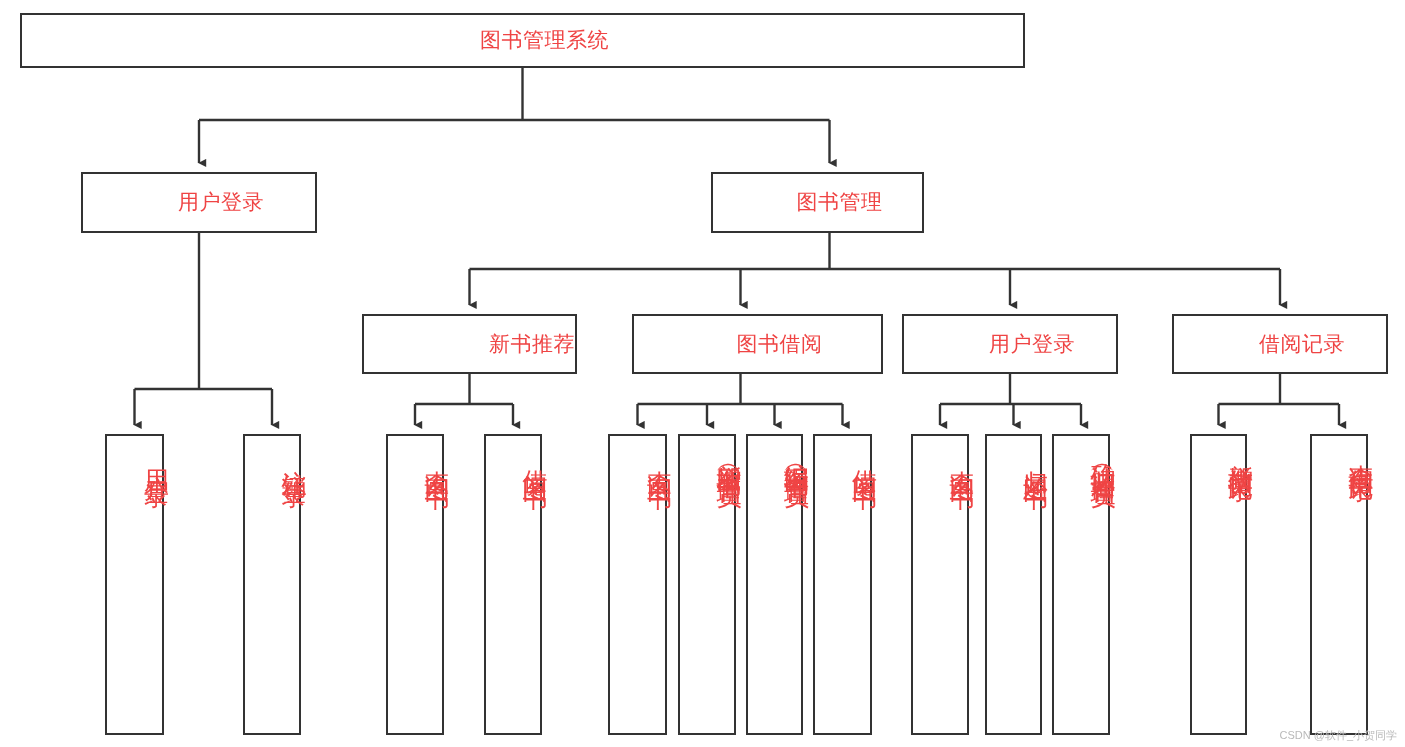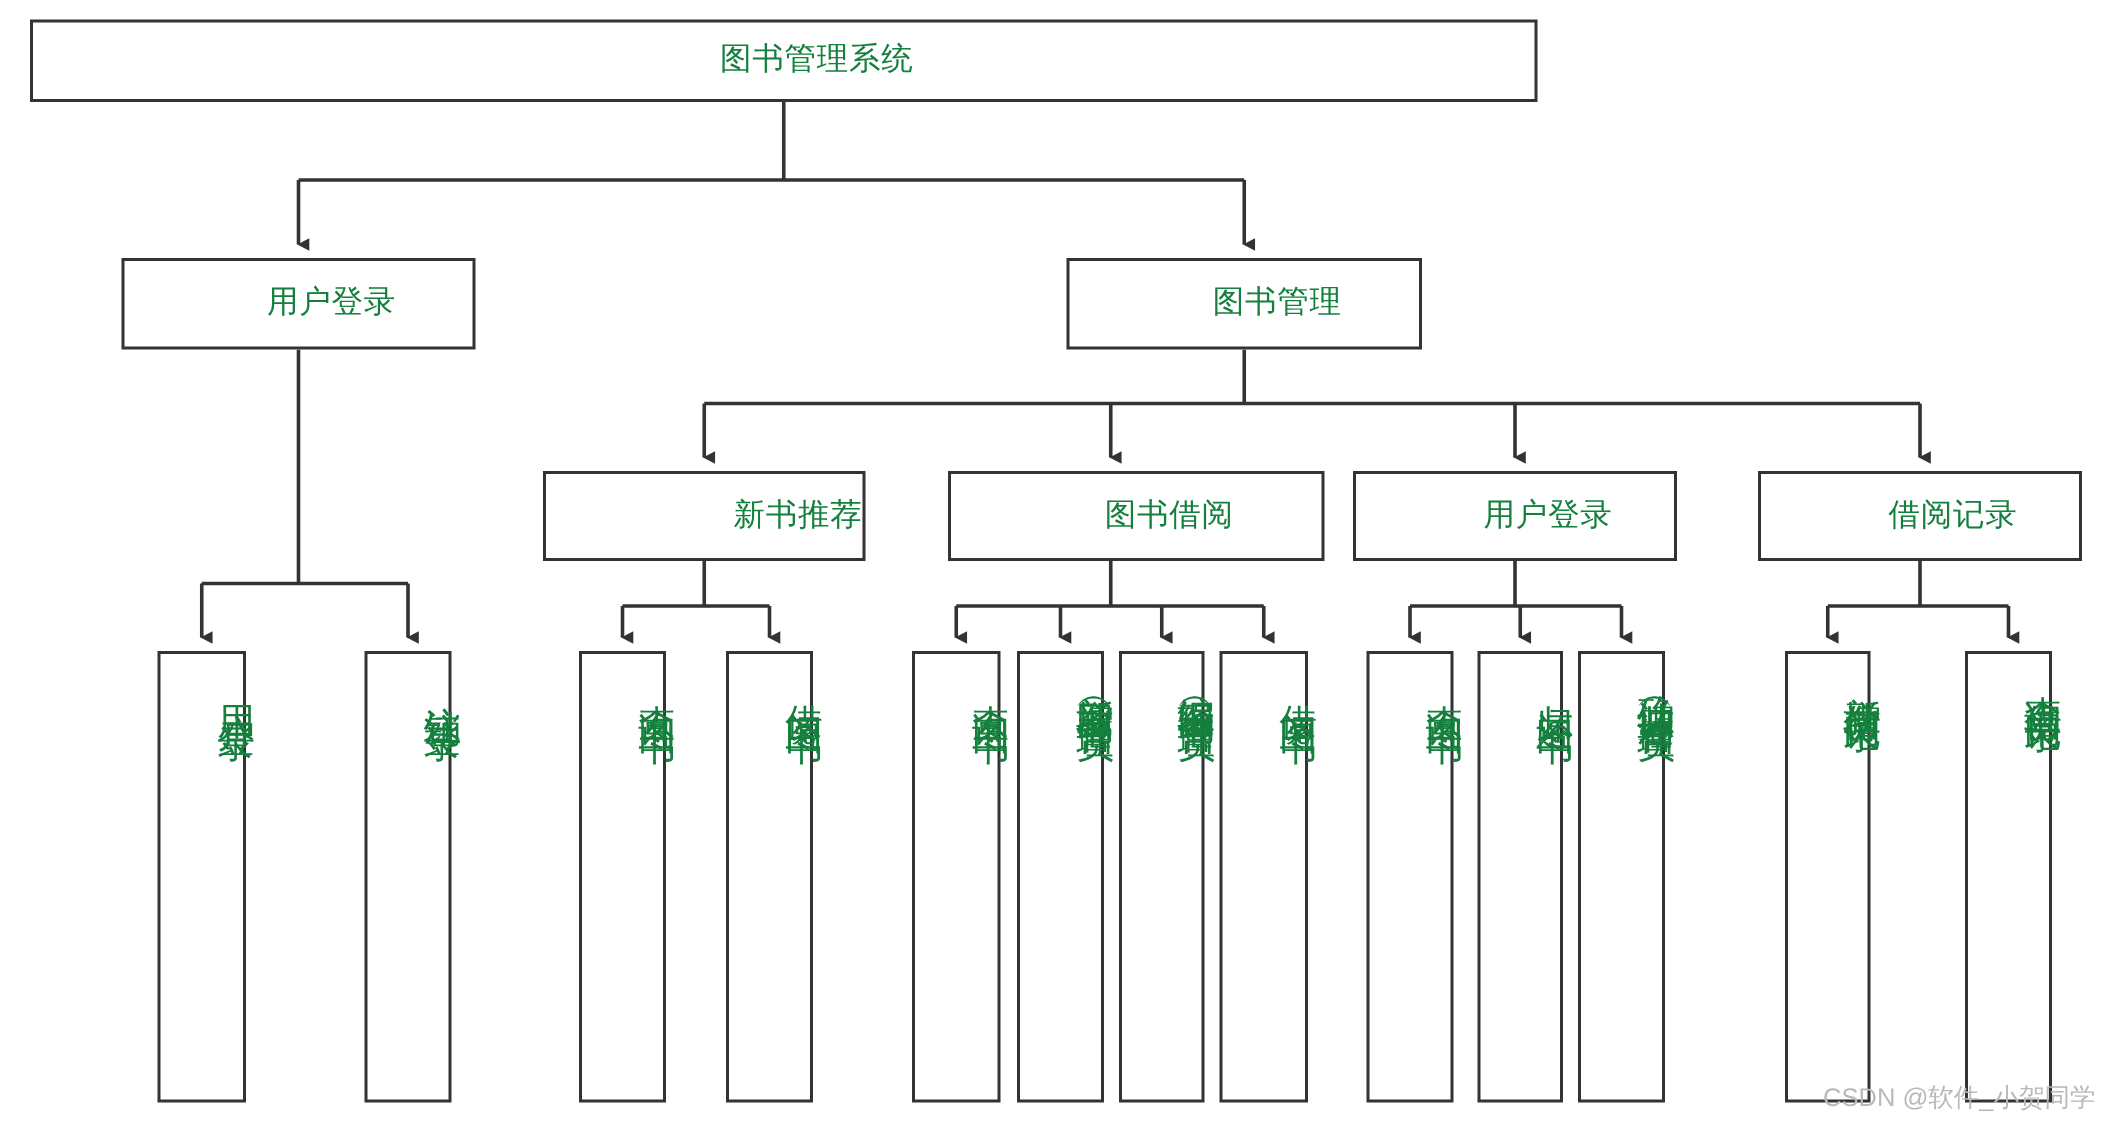--- a/index.html
+++ b/index.html
@@ -26,21 +26,21 @@
     pointer-events: none;
   }
   .node {
     position: absolute;
     box-sizing: border-box;
     background: #ffffff;
     border: 2px solid #333333;
     display: flex;
     align-items: center;
     justify-content: center;
-    color: #15803d;
+    color: #ef4444;
     z-index: 2;
     padding-left: 44px;
   }
   .node .label {
     display: block;
     text-align: center;
     line-height: 1.18;
     white-space: nowrap;
   }
   
@@ -63,21 +63,21 @@
     margin-top: 8px;
   }
   .node.vert.tall .label {
     margin-top: 2px;
     letter-spacing: 3px;
   }
   #watermark {
     position: absolute;
     right: 8px;
     bottom: 4px;
-    font-size: 17px;
+    font-size: 11px;
     color: #b9b9b9;
     z-index: 5;
     white-space: nowrap;
   }
 </style>
 </head>
 <body>
 
 <div id="canvas">
   <svg id="connectors" viewBox="0 0 1405 747" xmlns="http://www.w3.org/2000/svg">
@@ -123,21 +123,21 @@
       </g>
   </svg>
 
   <div id="nodes-layer">
       <div class="node horiz" style="left: 20px; top: 13px; width: 1005px; height: 55px;">
         <span class="label">图书管理系统</span>
       </div>
       <div class="node horiz" style="left: 81px; top: 172px; width: 236px; height: 61px;">
         <span class="label">用户登录</span>
       </div>
-      <div class="node horiz" style="left: 711px; top: 172px; width: 237px; height: 61px;">
+      <div class="node horiz" style="left: 711px; top: 172px; width: 213px; height: 61px;">
         <span class="label">图书管理</span>
       </div>
       <div class="node horiz" style="left: 362px; top: 314px; width: 215px; height: 60px; justify-content: flex-end;">
         <span class="label">新书推荐</span>
       </div>
       <div class="node horiz" style="left: 632px; top: 314px; width: 251px; height: 60px;">
         <span class="label">图书借阅</span>
       </div>
       <div class="node horiz" style="left: 902px; top: 314px; width: 216px; height: 60px;">
         <span class="label">用户登录</span>

